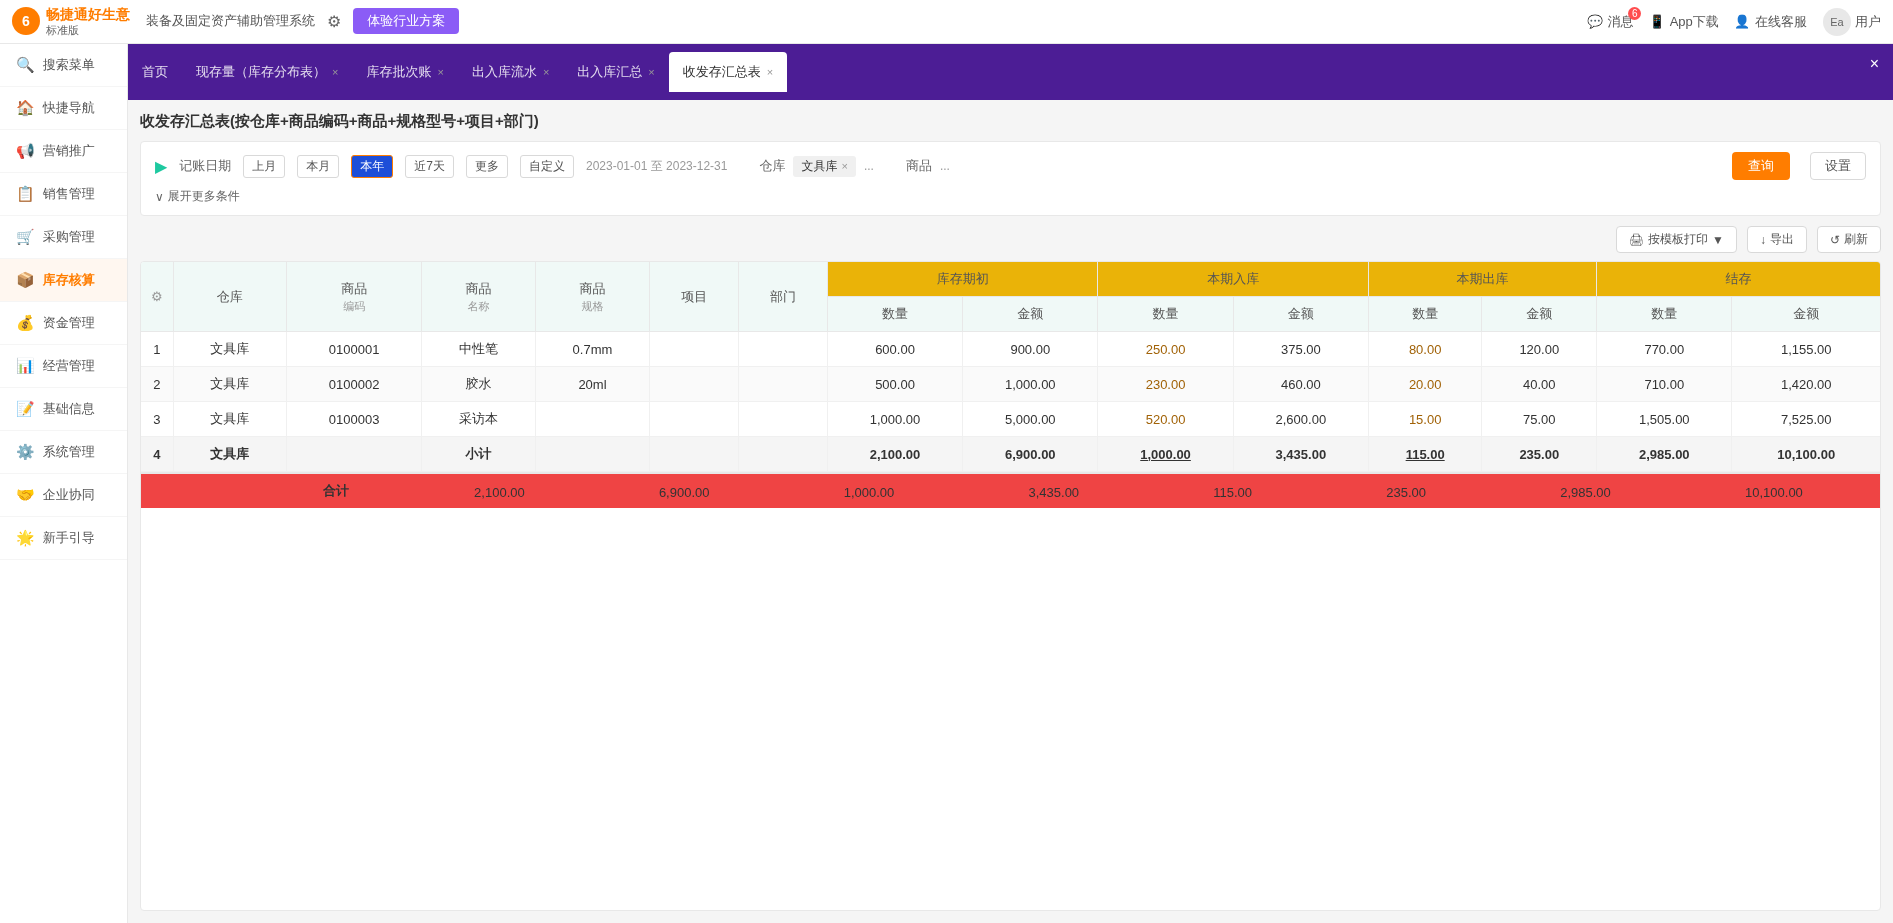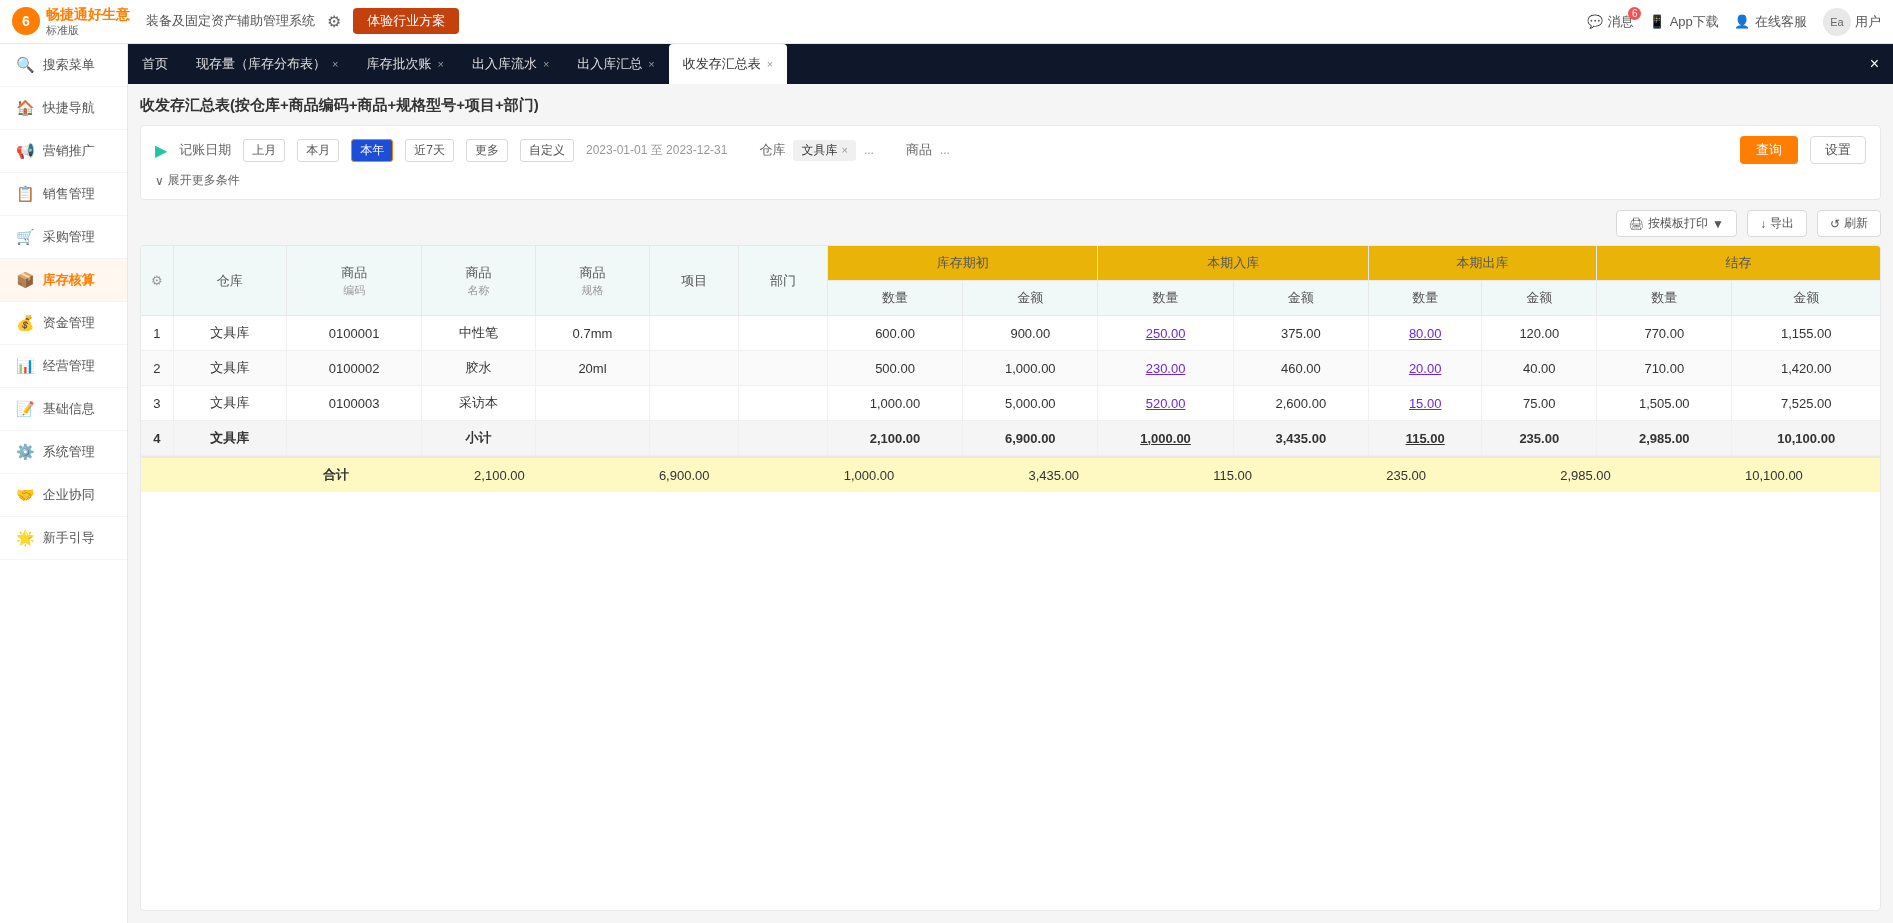--- a/index.html
+++ b/index.html
@@ -30,21 +30,21 @@
       width: 28px; height: 28px;
       background: #ff7d00;
       border-radius: 50%;
       display: flex; align-items: center; justify-content: center;
       color: white; font-weight: bold; font-size: 14px;
     }
     .logo-text { font-size: 12px; color: #333; line-height: 1.3; }
     .logo-text .title { font-weight: bold; color: #ff7d00; font-size: 14px; }
     .logo-text .sub { color: #666; font-size: 11px; }
     .gear-btn { background: none; border: none; cursor: pointer; color: #666; font-size: 16px; padding: 4px; }
-    .experience-btn { background: #c2410c; color: #fff; border: none; border-radius: 4px; padding: 4px 14px; font-size: 13px; cursor: pointer; }
+    .experience-btn { background: #8b5cf6; color: #fff; border: none; border-radius: 4px; padding: 4px 14px; font-size: 13px; cursor: pointer; }
 
     .top-header-right {
       display: flex;
       align-items: center;
       gap: 16px;
     }
     .header-action { display: flex; align-items: center; gap: 4px; color: #555; font-size: 13px; cursor: pointer; position: relative; }
     .badge { background: #ff4d4f; color: #fff; border-radius: 10px; font-size: 10px; padding: 1px 4px; position: absolute; top: -6px; right: -8px; }
     .user-avatar { width: 28px; height: 28px; background: #e8e8e8; border-radius: 50%; display: flex; align-items: center; justify-content: center; font-size: 11px; color: #666; }
 
@@ -81,22 +81,22 @@
     
     .content-area {
       flex: 1;
       display: flex;
       flex-direction: column;
       overflow: hidden;
     }
 
     
     .tab-bar {
-      background: #0f172a;
-      height: 40px;
+      background: #4c1d95;
+      height: 56px;
       display: flex;
       align-items: center;
       padding: 0 0 0 0;
       flex-shrink: 0;
       position: relative;
     }
     .tab {
       height: 40px;
       display: flex;
       align-items: center;
@@ -147,21 +147,21 @@
     .filter-label { color: #666; font-size: 13px; white-space: nowrap; }
     .date-btns { display: flex; gap: 12px; align-items: center; }
     .date-btn { padding: 2px 8px; border: 1px solid #d9d9d9; border-radius: 3px; background: #fff; font-size: 12px; color: #555; cursor: pointer; }
     .date-btn.active { background: #1d4ed8; color: #fff; border-color: #ff7d00; }
     .date-range { color: #999; font-size: 12px; }
     .filter-section { display: flex; align-items: center; gap: 8px; }
     .filter-section-label { color: #666; font-size: 13px; }
     .filter-tag { background: #f0f0f0; border-radius: 3px; padding: 2px 8px; font-size: 12px; color: #333; display: flex; align-items: center; gap: 4px; }
     .filter-tag .tag-close { color: #999; cursor: pointer; font-size: 11px; }
     .filter-more { color: #999; font-size: 12px; cursor: pointer; }
-    .filter-right { margin-left: auto; display: flex; gap: 12px; }
+    .filter-right { margin-left: auto; display: flex; gap: 20px; }
     .query-btn { background: #ff7d00; color: #fff; border: none; border-radius: 4px; padding: 4px 16px; font-size: 13px; cursor: pointer; }
     .settings-btn { background: #fff; color: #555; border: 1px solid #d9d9d9; border-radius: 4px; padding: 4px 14px; font-size: 13px; cursor: pointer; }
     .expand-more { color: #666; font-size: 12px; cursor: pointer; display: flex; align-items: center; gap: 4px; margin-top: 8px; }
 
     
     .table-toolbar {
       display: flex;
       align-items: center;
       justify-content: flex-end;
       gap: 10px;
@@ -195,31 +195,31 @@
     tbody tr:nth-child(even) { background: #fafafa; }
     tbody td {
       padding: 8px 10px;
       text-align: center;
       color: #333;
       border-bottom: 1px solid #f0f0f0;
       border-right: 1px solid #f0f0f0;
       white-space: nowrap;
     }
     tbody td:last-child { border-right: none; }
-    .td-link { color: #6d28d9; text-decoration: underline; cursor: pointer; }
+    .td-link { color: #a16207; cursor: pointer; }
     .subtotal-row { font-weight: bold; background: #f5f5f5 !important; }
     .subtotal-row td { font-weight: bold; }
     .col-setting { width: 32px; cursor: pointer; color: #999; }
 
     
     .table-footer {
-      background: #fef9c3;
+      background: #ef4444;
       border-top: 2px solid #e8e8e8;
       display: flex;
-      align-items: center;
+      align-items: flex-end;
       padding: 8px 10px;
       font-size: 13px;
       color: #333;
       flex-shrink: 0;
     }
     .footer-label { font-weight: bold; color: #333; min-width: 120px; }
 
     .th-group { text-align: center; background: #eab308; }
   </style>
 </head>

